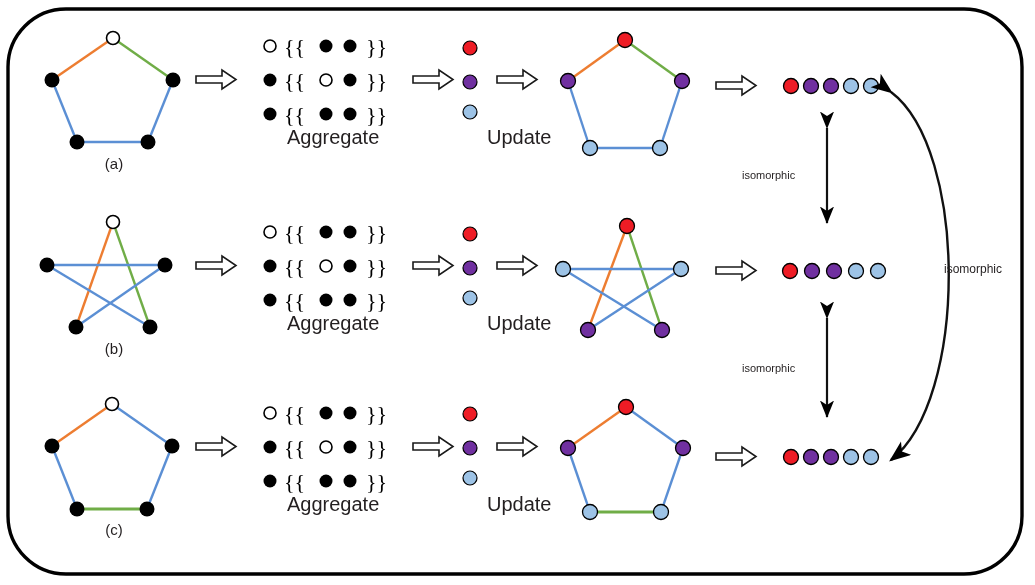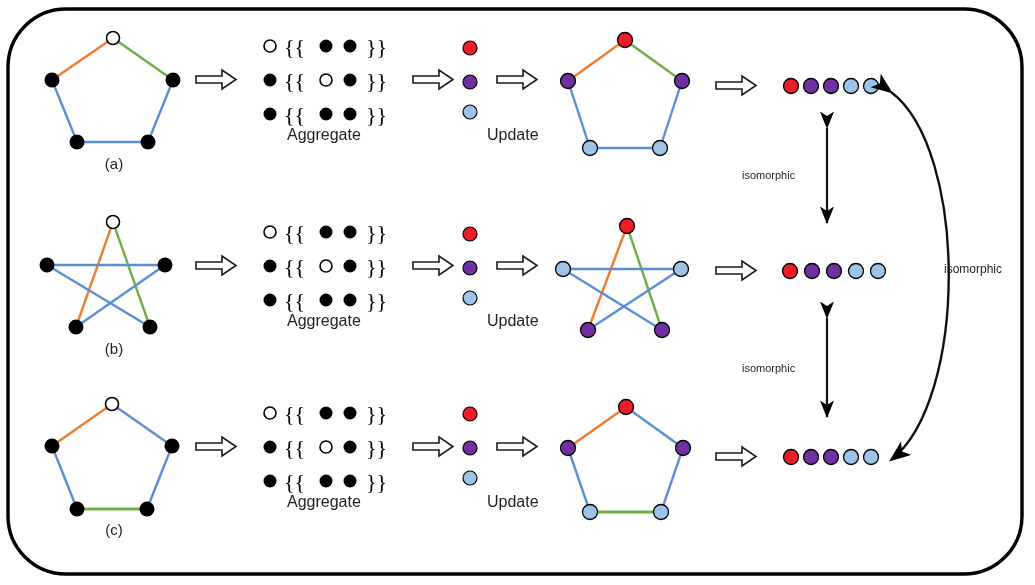--- a/index.html
+++ b/index.html
@@ -28,21 +28,21 @@
     font-family: "Liberation Sans", sans-serif;
     color: #231f20;
     white-space: nowrap;
     -webkit-user-select: none;
   }
   .row-label {
     font-size: 15px;
     text-align: center;
   }
   .step-label {
-    font-size: 16px;
+    font-size: 20px;
   }
   .iso-label {
     font-size: 11px;
   }
   .iso-label-big {
     font-size: 12px;
   }
 </style>
 </head>
 <body>

